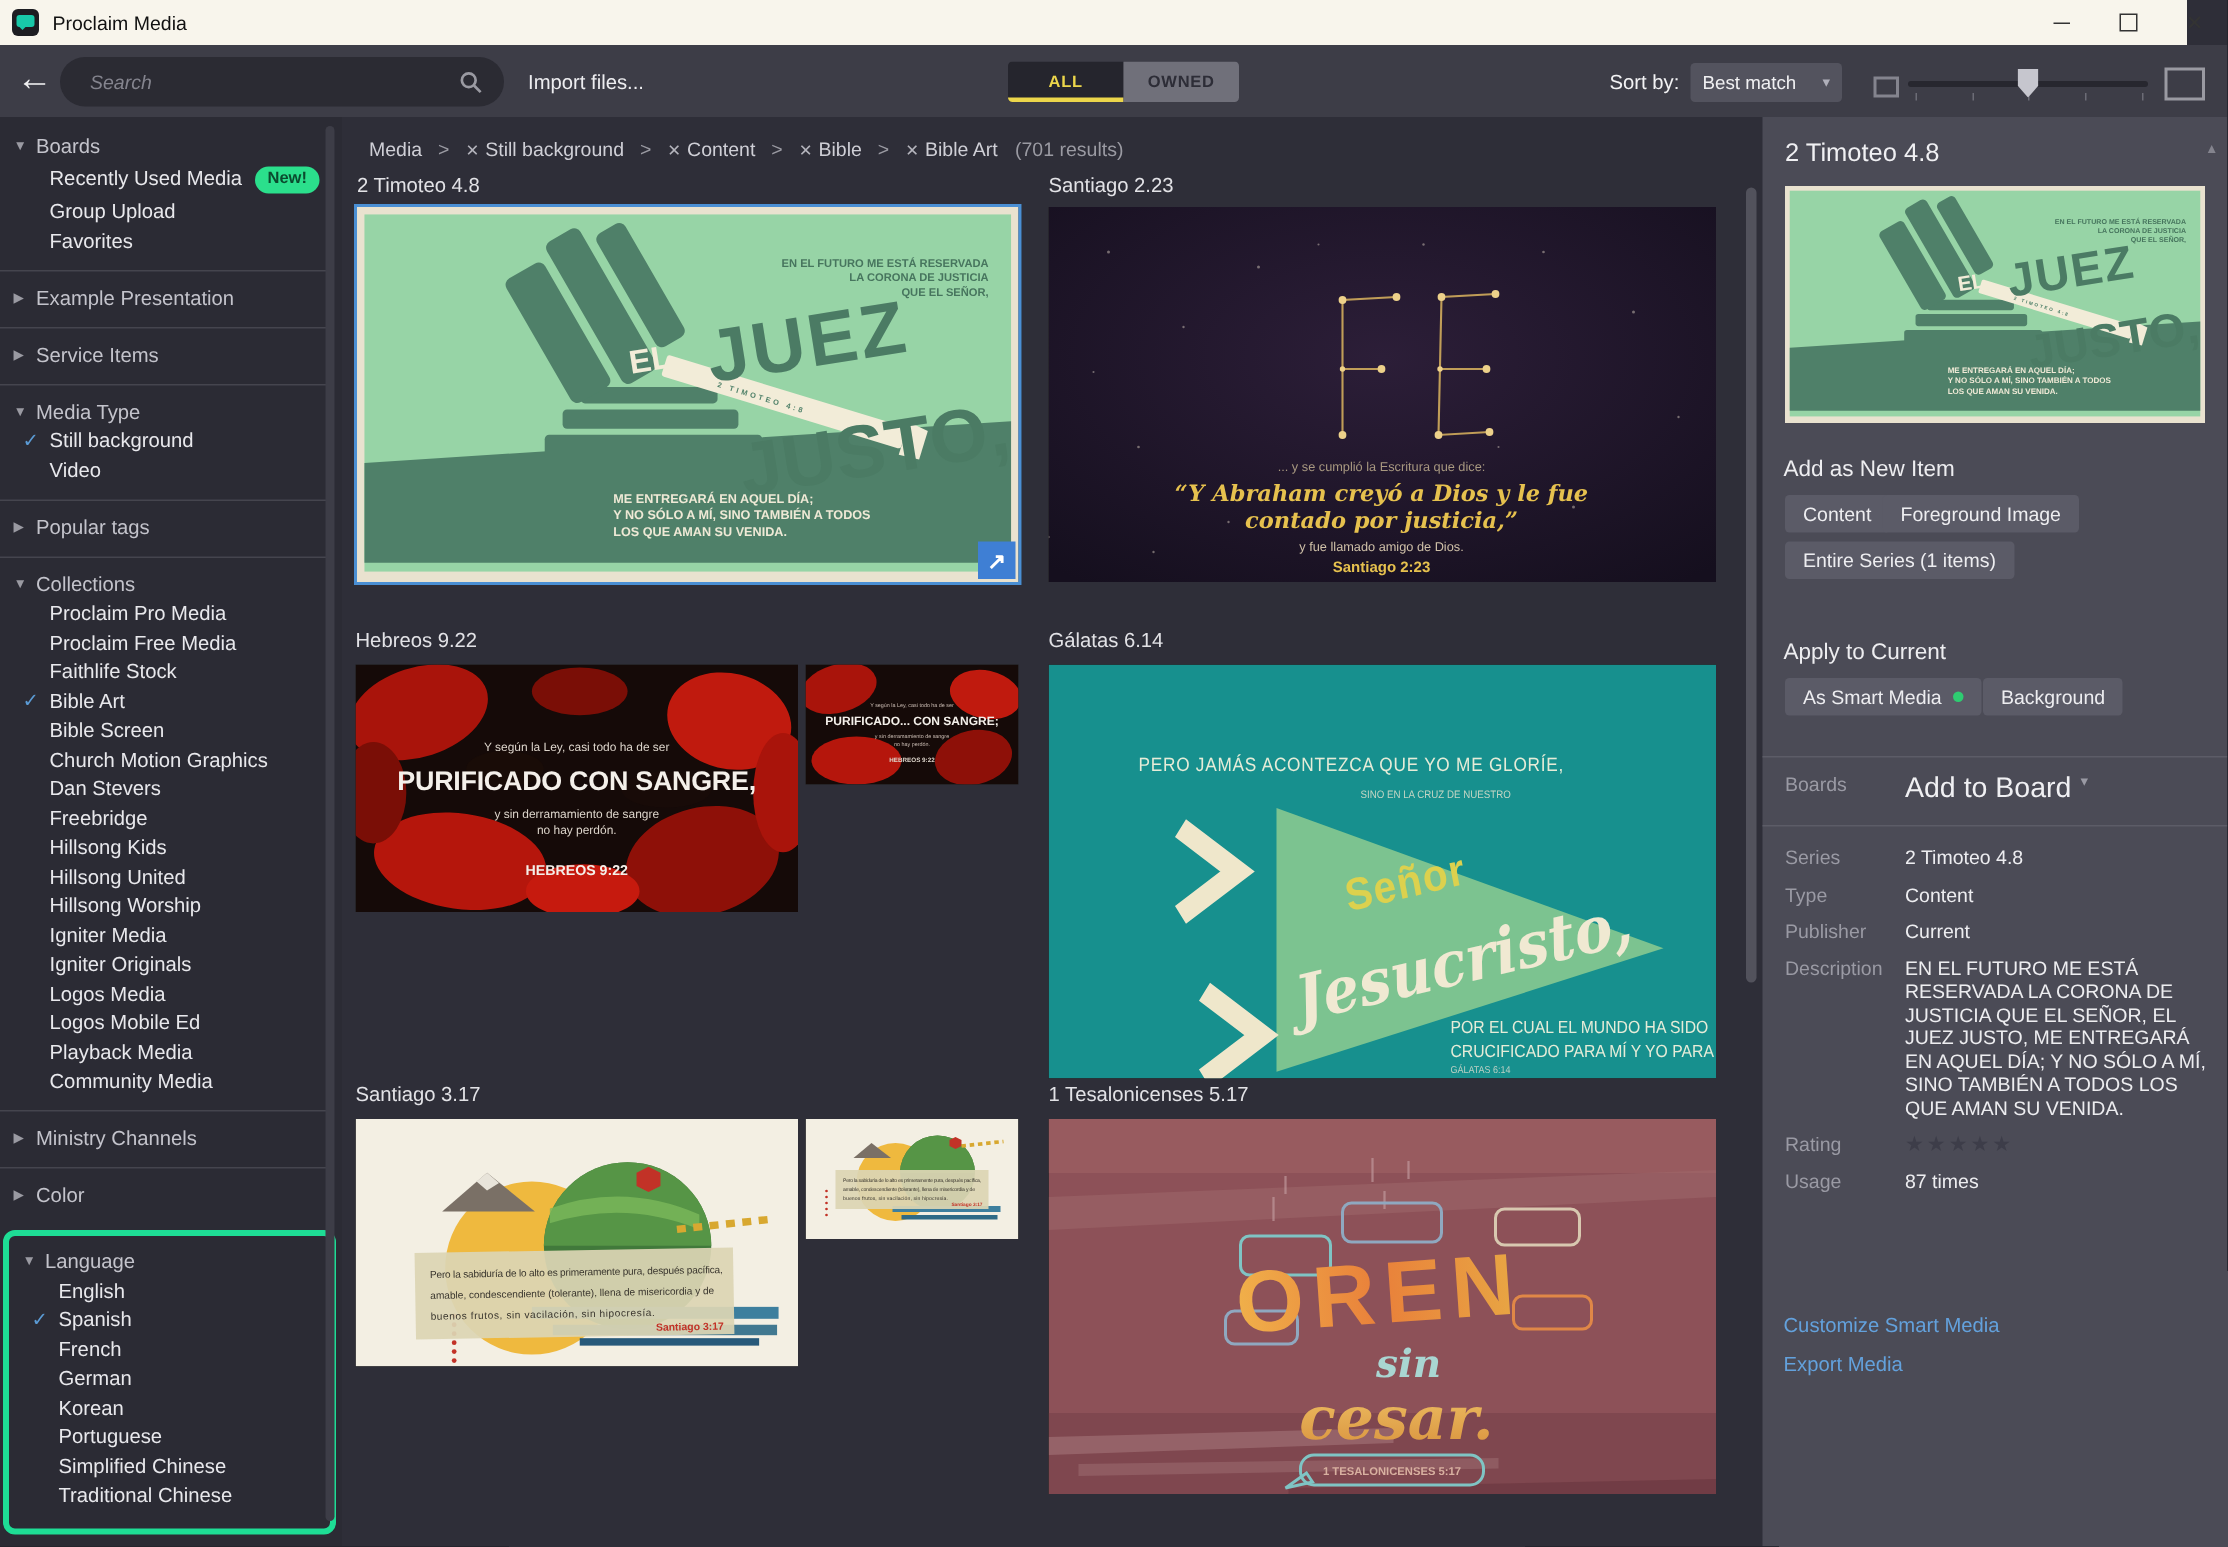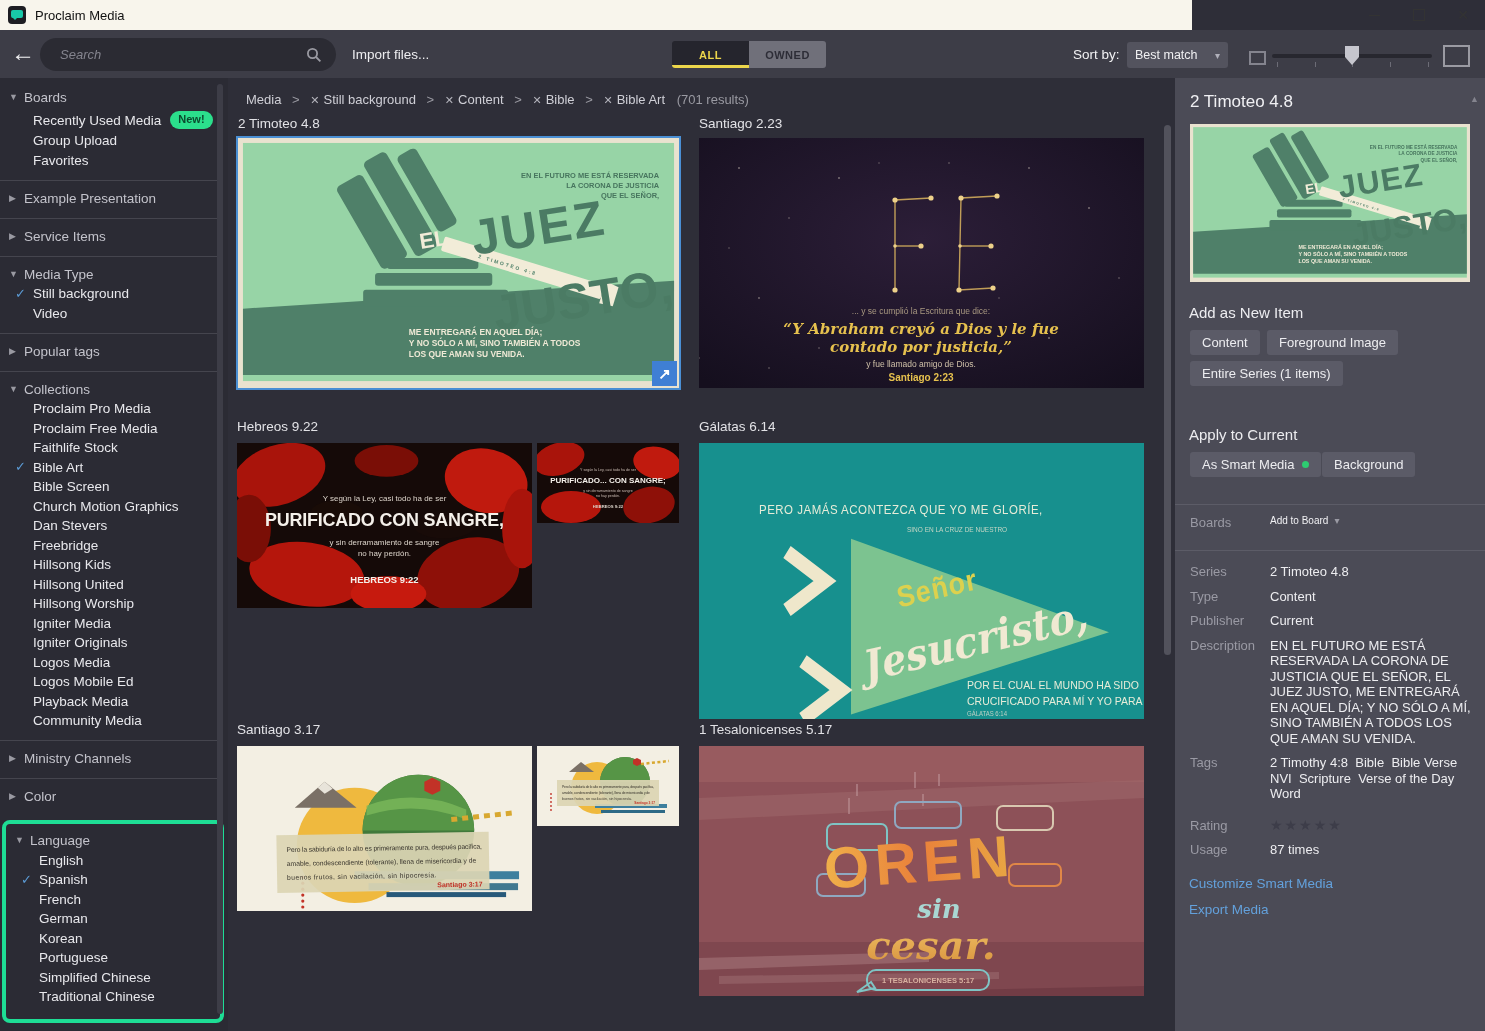--- a/index.html
+++ b/index.html
@@ -1,20 +1,20 @@
 <!DOCTYPE html>
 <html><head>
 <meta charset="utf-8">
 <style>
   html,body{margin:0;padding:0;background:#1e1e24;}
   .screen{position:relative;width:1485px;height:1031px;overflow:hidden;
     font-family:"Liberation Sans",sans-serif;background:#2e2e38;color:#e6e6ea;font-size:13px;}
 
   
-  .titlebar{position:absolute;left:0;top:0;width:1192px;height:30px;background:#f8f5ec;
+  .titlebar{position:absolute;left:0;top:0;width:1458px;height:30px;background:#f8f5ec;
     border-bottom:1px solid #d9d5c9;color:#15151a;display:flex;align-items:center;}
   .applogo{width:18px;height:18px;background:#1d1d22;border-radius:4px;margin:0 9px 0 8px;position:relative;}
   .applogo .bubble{position:absolute;left:3px;top:4px;width:12px;height:8px;background:#18c8a8;border-radius:2px;}
   .applogo .tail{position:absolute;left:4px;top:11px;width:0;height:0;border:3px solid transparent;border-top-color:#18c8a8;}
   .apptitle{font-size:13px;color:#111;}
   .wctrl{position:absolute;top:0;height:30px;width:46px;display:flex;align-items:center;justify-content:center;color:#333;cursor:default;}
   .wctrl .bar{width:11px;height:1px;background:#333;}
   .wctrl .box{width:10px;height:10px;border:1px solid #333;}
   .wctrl.close{font-size:14px;line-height:1;}
 
@@ -77,21 +77,21 @@
   .panel .upar{position:absolute;left:295px;top:16px;font-size:9px;color:#84848e;}
   .pthumb{position:absolute;left:15px;top:46px;width:280px;height:158px;overflow:hidden;}
   .pthumb svg{display:block;width:100%;height:100%;}
   .phead{position:absolute;left:14px;font-size:15px;color:#ededf0;}
   .pbtn{position:absolute;height:25px;background:#5b5b67;border-radius:3px;color:#ededf0;font-size:13px;
     display:flex;align-items:center;justify-content:center;padding:0 12px;box-sizing:border-box;white-space:nowrap;}
   .pbtn .dot{width:7px;height:7px;border-radius:50%;background:#2ecc71;margin-left:8px;}
   .pdivider{position:absolute;left:0;width:310px;border-top:1px solid #5c5c67;}
   .boardsrow{position:absolute;left:15px;top:437px;width:280px;display:flex;}
   .boardsrow .plabel{flex:0 0 80px;color:#9a9aa4;}
-  .boardsrow .addboard{color:#f0f0f3;font-size:10px;}
+  .boardsrow .addboard{color:#f0f0f3;font-size:19px;}
   .boardsrow .caret{color:#9a9aa4;font-size:10px;margin-left:6px;}
   .props{position:absolute;left:15px;top:486px;width:282px;}
   .prow{display:flex;margin-bottom:9px;line-height:15.5px;justify-content:center;}
   .prow .plabel{flex:0 0 80px;color:#9a9aa4;}
   .prow .pval{flex:1;color:#ededf0;white-space:pre-wrap;}
   .prow .pval.stars{color:#3d3d49;letter-spacing:2px;font-size:14px;}
   .plink{color:#63a1dc;font-size:13.5px;margin:0 0 11px 0;cursor:default;}
   .links{position:absolute;left:14px;top:798px;}
 </style>
 </head>
@@ -506,21 +506,21 @@
         <text x="172" y="199" font-size="8.5" font-weight="bold" fill="#efe9d6">ME ENTREGARÁ EN AQUEL DÍA;</text>
         <text x="172" y="210" font-size="8.5" font-weight="bold" fill="#efe9d6">Y NO SÓLO A MÍ, SINO TAMBIÉN A TODOS</text>
         <text x="172" y="221" font-size="8.5" font-weight="bold" fill="#efe9d6">LOS QUE AMAN SU VENIDA.</text>
       </svg>
     </div>
 
     <div class="phead" style="top:226px">Add as New Item</div>
     <div class="pbtn" style="left:15px;top:252px">
         <span>Content</span>
       </div>
-    <div class="pbtn" style="left:92px;top:252px">
+    <div class="pbtn" style="left:80px;top:252px">
         <span>Foreground Image</span>
       </div>
     <div class="pbtn" style="left:15px;top:283px">
         <span>Entire Series (1 items)</span>
       </div>
 
     <div class="phead" style="top:348px">Apply to Current</div>
     <div class="pbtn" style="left:15px;top:374px">
         <span>As Smart Media</span>
         <span class="dot"></span>
@@ -547,24 +547,20 @@
           <span class="pval">Content</span>
         </div>
       <div class="prow">
           <span class="plabel">Publisher</span>
           <span class="pval">Current</span>
         </div>
       <div class="prow" style="">
           <span class="plabel">Description</span>
           <span class="pval">EN EL FUTURO ME ESTÁ RESERVADA LA CORONA DE JUSTICIA QUE EL SEÑOR, EL JUEZ JUSTO, ME ENTREGARÁ EN AQUEL DÍA; Y NO SÓLO A MÍ, SINO TAMBIÉN A TODOS LOS QUE AMAN SU VENIDA.</span>
         </div>
-      <div class="prow" style="margin-bottom:16px">
-          <span class="plabel">Tags</span>
-          <span class="pval">2 Timothy 4:8  Bible  Bible Verse  NVI  Scripture  Verse of the Day  Word</span>
-        </div>
       <div class="prow">
           <span class="plabel">Rating</span>
           <span class="pval stars">★★★★★</span>
         </div>
       <div class="prow">
           <span class="plabel">Usage</span>
           <span class="pval">87 times</span>
         </div>
     </div>
 

